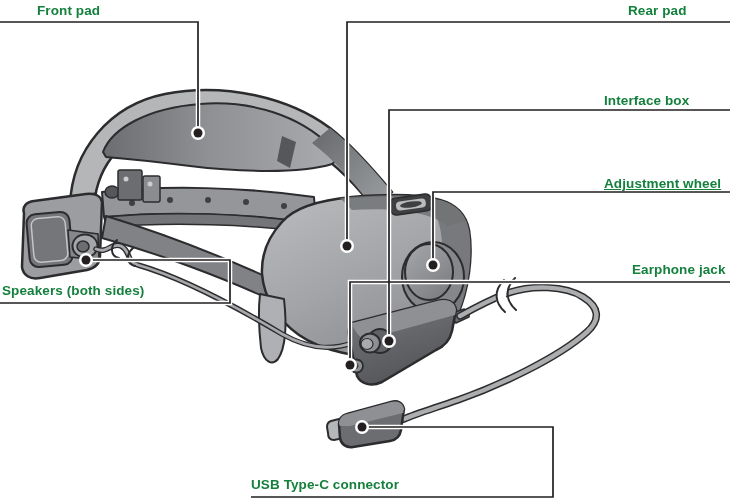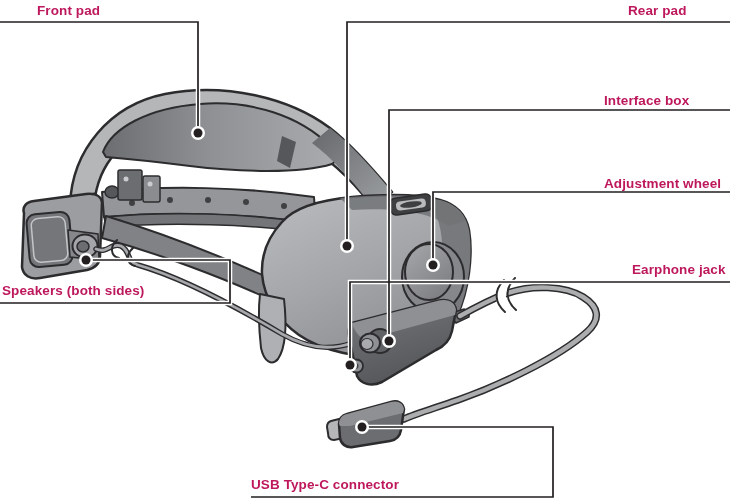--- a/index.html
+++ b/index.html
@@ -3,21 +3,21 @@
 <meta charset="utf-8">
 <style>
   html,body{margin:0;padding:0;background:#ffffff;}
   .stage{
     position:relative;width:730px;height:503px;background:#ffffff;overflow:hidden;
     font-family:"Liberation Sans",sans-serif;
   }
   .stage svg{position:absolute;left:0;top:0;display:block;}
   .label{
     position:absolute;font-weight:bold;font-size:13.5px;line-height:15px;
-    color:#be185d;white-space:nowrap;letter-spacing:0.1px;
+    color:#15803d;white-space:nowrap;letter-spacing:0.1px;
   }
 </style>
 </head>
 <body>
 
 <div class="stage">
 
   <svg width="730" height="503" viewBox="0 0 730 503">
     <defs>
       <linearGradient id="gradPad" x1="0" y1="0" x2="1" y2="0">
@@ -185,18 +185,18 @@
           <circle cx="86" cy="260" r="4.5"></circle>
           <circle cx="362" cy="427" r="4.5"></circle>
         </g>
       </g>
     </g>
   </svg>
 
   <div class="label" style="left:37px;top:3px;">Front pad</div>
   <div class="label" style="left:628px;top:3px;">Rear pad</div>
   <div class="label" style="left:604px;top:93px;text-align:right;">Interface box</div>
-  <div class="label" style="left:604px;top:176px;">Adjustment wheel</div>
+  <div class="label" style="left:604px;top:176px;text-decoration:underline;">Adjustment wheel</div>
   <div class="label" style="left:604px;top:262px;padding-left:28px;">Earphone jack</div>
   <div class="label" style="left:251px;top:477px;">USB Type-C connector</div>
   <div class="label" style="left:2px;top:283px;">Speakers (both sides)</div>
 
 </div>
 
 </body></html>

